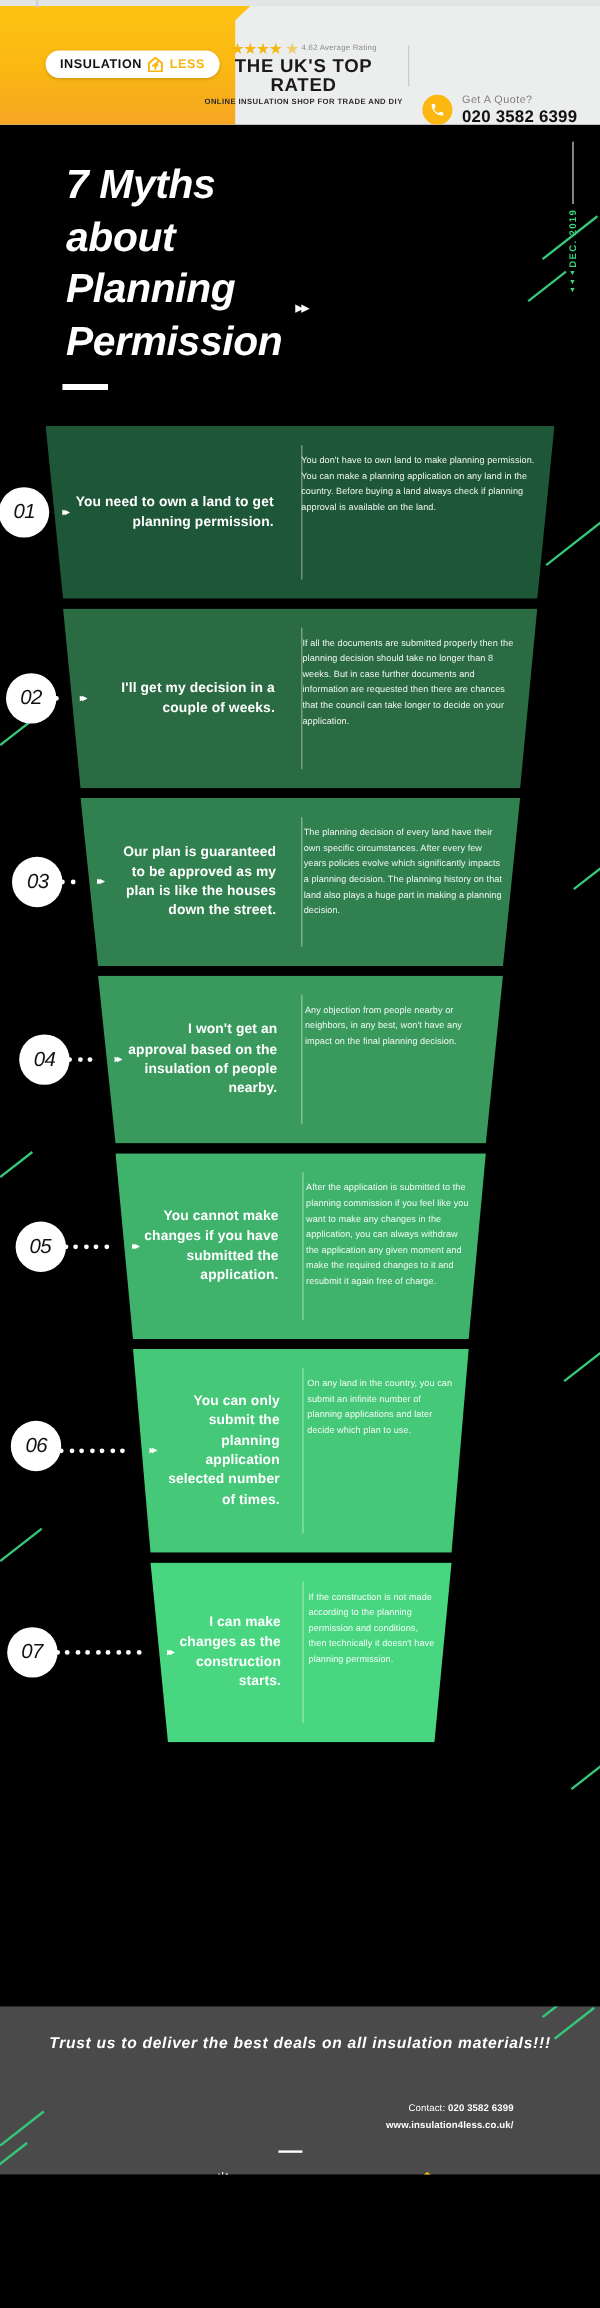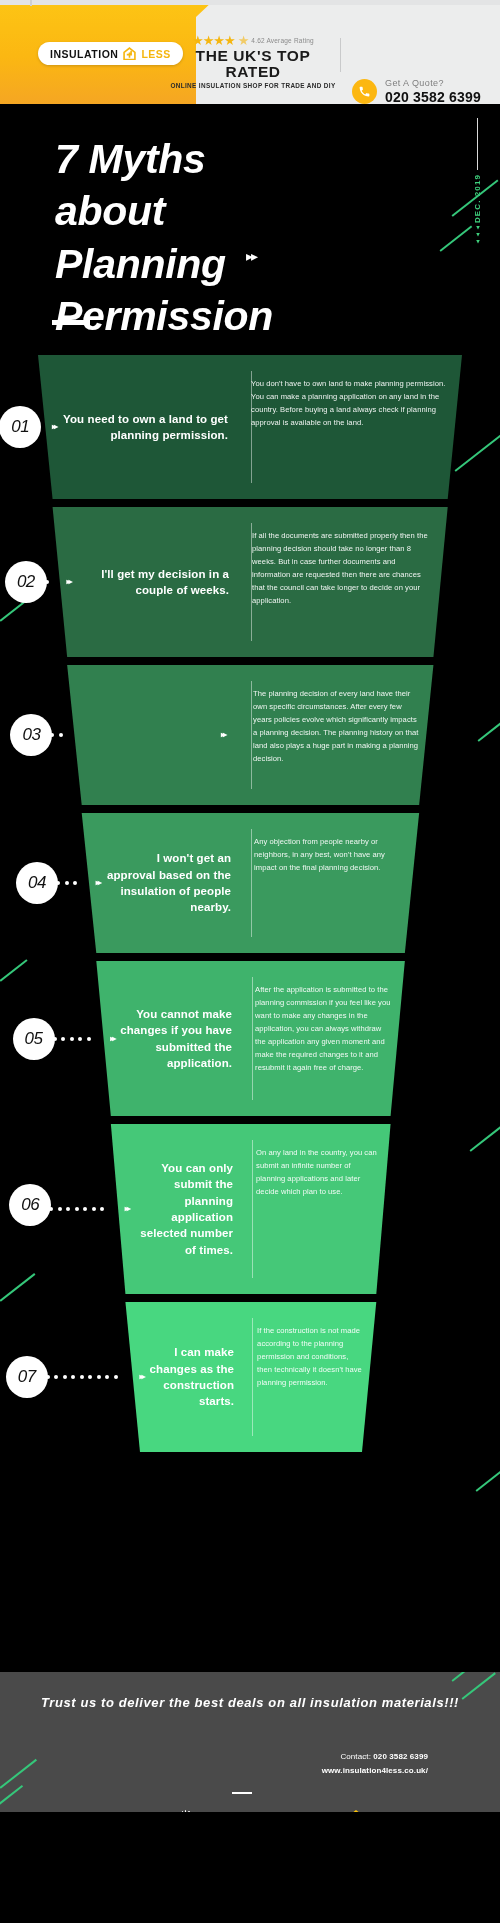--- a/index.html
+++ b/index.html
@@ -33,21 +33,21 @@
   .hdr-div{position:absolute;left:340px;top:38px;width:1px;height:34px;background:#c9cacb;}
   .hdr-quote{position:absolute;left:352px;top:38px;display:flex;align-items:center;gap:8px;margin-top:40px;}
   .phone-circle{width:25px;height:25px;border-radius:50%;background:#fcb711;
     display:flex;align-items:center;justify-content:center;}
   .quote-label{font-size:9px;color:#7e7e7e;letter-spacing:.4px;line-height:1.2;}
   .quote-num{font-size:14px;font-weight:700;color:#111;letter-spacing:.2px;line-height:1.15;}
 
   
   .title-wrap{position:absolute;left:55px;top:133px;width:260px;}
   .main-title{font-family:"Liberation Sans",sans-serif;font-style:italic;font-weight:700;
-    font-size:41px;line-height:1.28;color:#fff;letter-spacing:-.3px;}
+    font-size:34px;line-height:1.28;color:#fff;letter-spacing:-.3px;}
   .title-caret{position:absolute;left:246px;top:248px;color:#fff;font-size:14px;letter-spacing:-2px;}
   .title-dash{position:absolute;left:52px;top:320px;width:38px;height:5px;background:#fff;}
 
   .date-col{position:absolute;right:18px;top:118px;display:flex;flex-direction:column;
     align-items:center;}
   .date-line{width:1px;height:52px;background:#dadada;}
   .date-txt{writing-mode:vertical-rl;transform:rotate(180deg);color:#3fd17d;
     font-size:8px;font-weight:700;letter-spacing:1.1px;margin-top:4px;}
   .date-arrows{color:#3fd17d;font-size:7px;writing-mode:vertical-rl;
     transform:rotate(180deg);letter-spacing:-1px;margin-top:2px;}
@@ -191,20 +191,21 @@
           <span>02</span>
         </div>
         <div class="leader" style="left: 44.8571px; top: 73px;">
           <i></i>
         </div>
       </div>
       <div class="card-row" style="height: 140px;">
         <div class="card" style="background: rgb(49, 128, 79); height: 140px; clip-path: polygon(67.1429px 0px, 433.429px 0px, 419.143px 100%, 81.7143px 100%); padding-left: 81.1429px; padding-right: 78.5714px;">
           <div class="card-left">
             <span class="arrows">▸▸</span>
+            <span>Our plan is guaranteed to be approved as my plan is like the houses down the street.</span>
           </div>
           <div class="card-sep" style="left: 251.286px;"></div>
           <div class="card-right">The planning decision of every land have their own specific circumstances. After every few years policies evolve which significantly impacts a planning decision. The planning history on that land also plays a huge part in making a planning decision.</div>
         </div>
         <div class="badge" style="left: 10.4286px; top: 49px;">
           <span>03</span>
         </div>
         <div class="leader" style="left: 50.4286px; top: 68px;">
           <i></i>
           <i></i>

